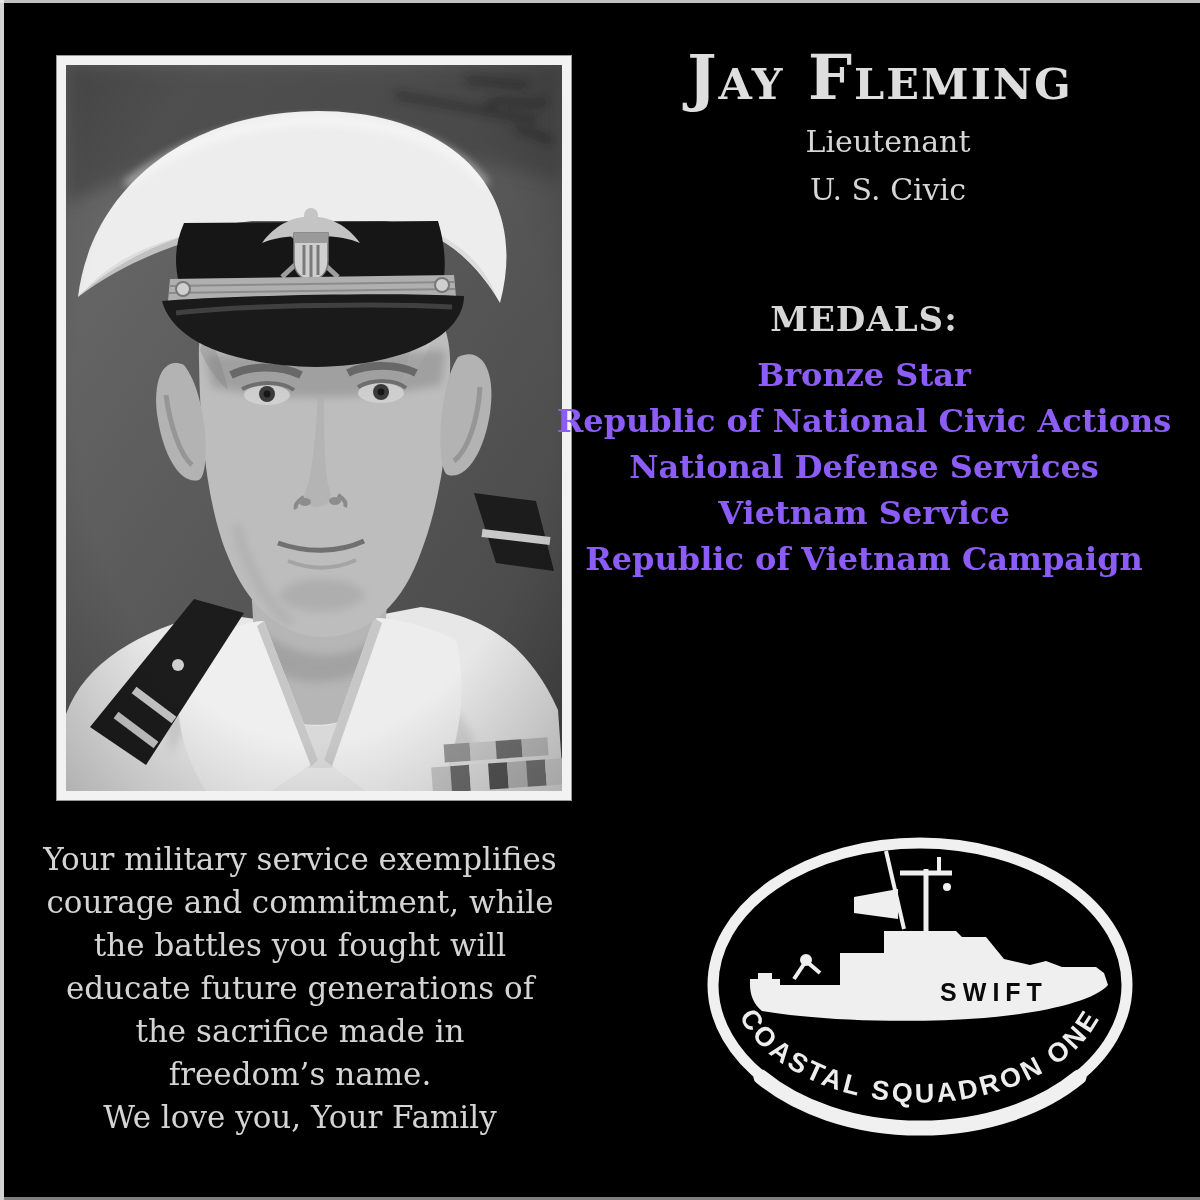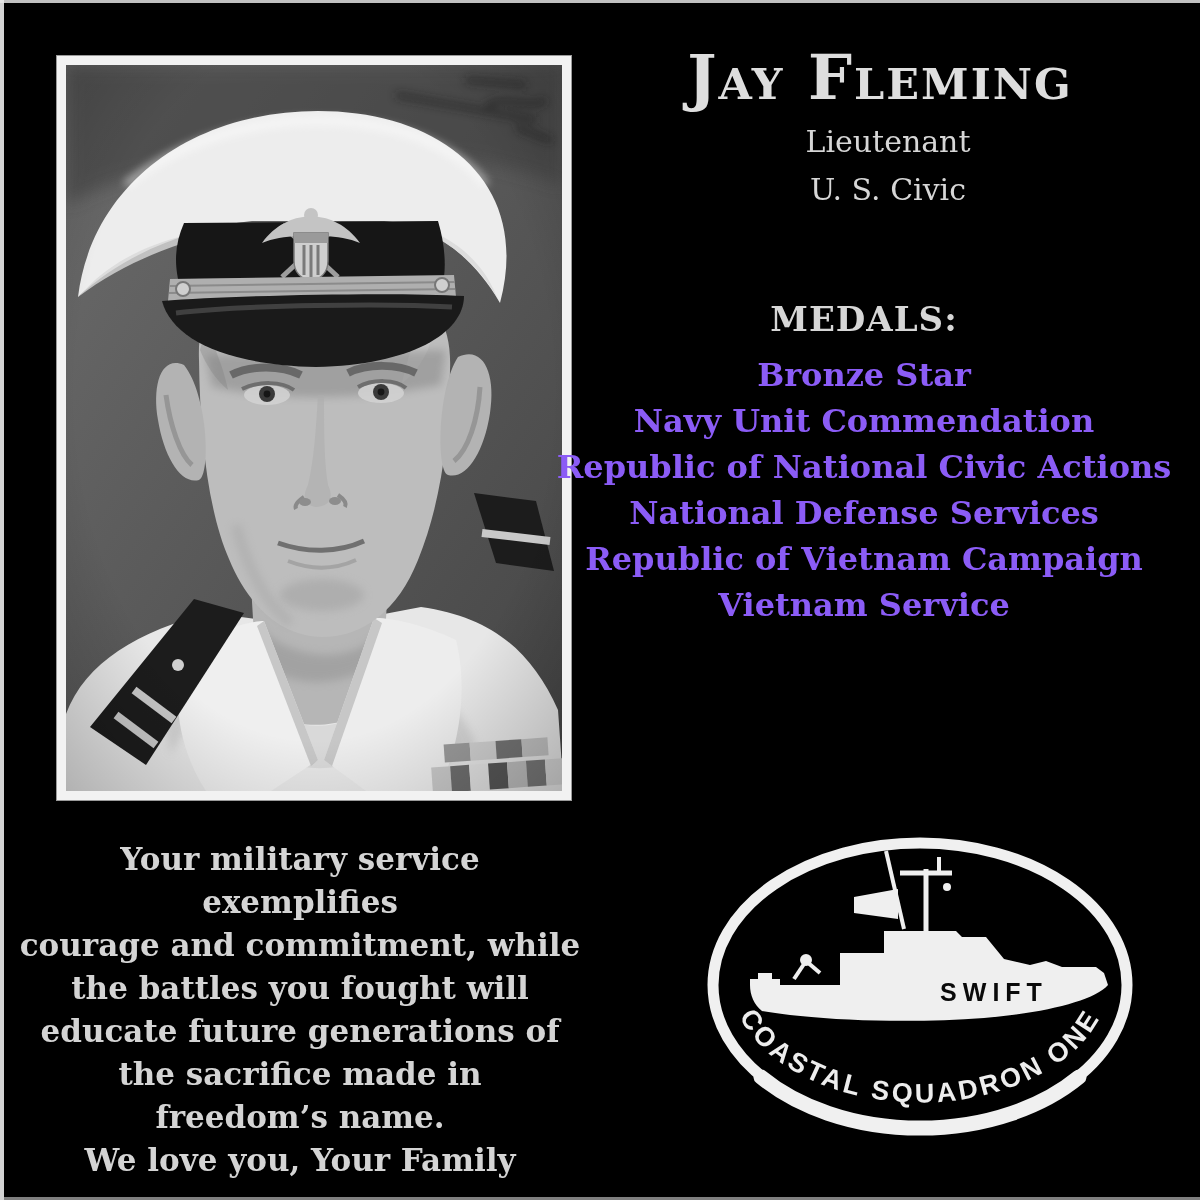--- a/index.html
+++ b/index.html
@@ -43,21 +43,21 @@
   .medals-heading {
     margin: 0 0 16px 0;
     font-size: 34px; line-height: 46px; font-weight: 700; letter-spacing: 1px;
     color: #d6d6d6;
   }
   .medal { font-size: 32px; line-height: 34px; font-weight: 700; margin-bottom: 12px; color: #8b5cf6; }
 
   .tribute {
     position: absolute; left: 18px; top: 838px; width: 564px;
     margin: 0;
-    font-size: 31px; line-height: 43px; font-weight: 700;
+    font-size: 31px; line-height: 43px; font-weight: 400;
     text-align: center; white-space: pre-line;
     color: #d4d4d4;
   }
 
   .squadron-logo { position: absolute; left: 694px; top: 833px; width: 452px; height: 310px; }
   .squadron-logo svg { display: block; width: 452px; height: 310px; }
   .ring-text { font: 700 27px "Liberation Sans", sans-serif; letter-spacing: 3px; fill: #ededed; }
   .boat-label { font: 700 25px "Liberation Sans", sans-serif; letter-spacing: 6px; fill: #0a0a0a; }
 </style>
 </head>
@@ -210,25 +210,24 @@
 
 <header class="honoree">
   <h1 class="name">Jay Fleming</h1>
   <div class="rank-line">Lieutenant</div>
   <div class="rank-line">U. S. Civic</div>
 </header>
 
 <section class="medals">
   <h2 class="medals-heading">MEDALS:</h2>
   <div class="medal">Bronze Star</div>
-  <div class="medal">Navy Unit Commendation</div>
   <div class="medal">Republic of National Civic Actions</div>
   <div class="medal">National Defense Services</div>
+  <div class="medal">Vietnam Service</div>
   <div class="medal">Republic of Vietnam Campaign</div>
-  <div class="medal">Vietnam Service</div>
 </section>
 
 <p class="tribute">Your military service exemplifies
 courage and commitment, while
 the battles you fought will
 educate future generations of
 the sacrifice made in
 freedom’s name.
 We love you, Your Family</p>
 

